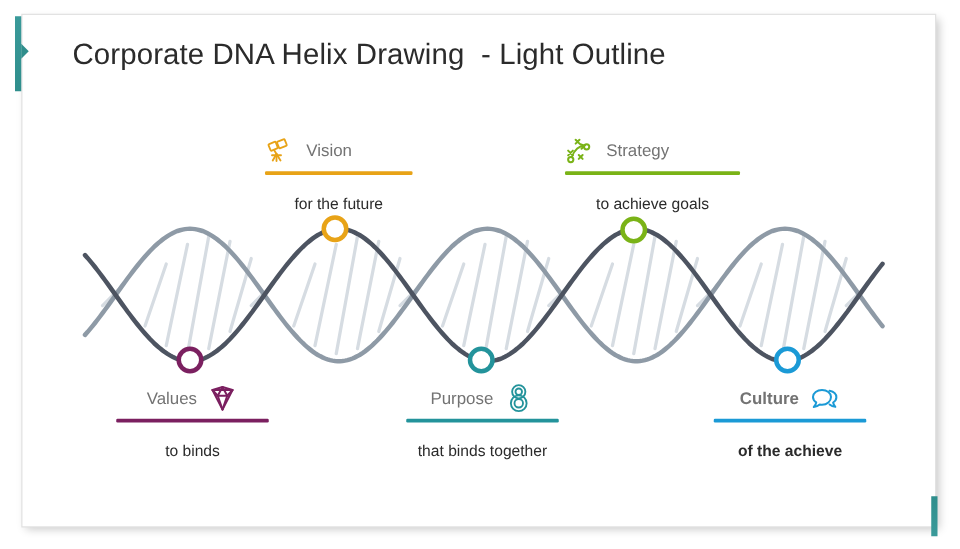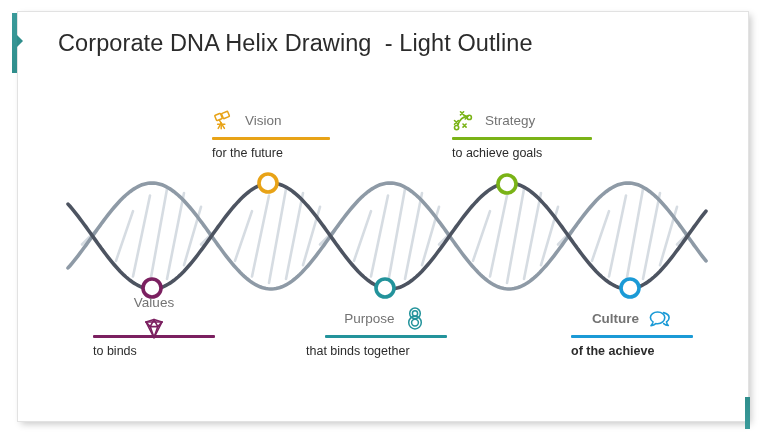--- a/index.html
+++ b/index.html
@@ -98,21 +98,22 @@
   }
   .label-rule {
     height: 2.5px;
     border-radius: 1px;
     margin-top: 5px;
   }
   .label-sub {
     font-size: 12.5px;
     color: #2b2b2b;
     white-space: nowrap;
-    margin-top: 6px;
+    margin-top: 16px;
+    text-align: center;
   }
   .icon-box {
     width: 26px; height: 26px;
     display: inline-flex;
     align-items: center;
     justify-content: center;
     flex: 0 0 auto;
   }
   .icon-box svg { display: block; overflow: visible; }
 </style>
@@ -215,21 +216,21 @@
           <path d="M12.3 6.4 L15.6 7.5 L13.2 10.0"></path>
         </svg>
       </span>
       <span class="label-title">Strategy</span>
     </div>
     <div class="label-rule" style="background:#7ab317; width:140px;"></div>
     <div class="label-sub" style="width:140px;">to achieve goals</div>
   </div>
 
   <div class="label-block" style="left:93px; top:308px; width:122px;">
-    <div class="label-row" style="justify-content:center;flex-direction:column;">
+    <div class="label-row" style="justify-content:center;">
       <span class="label-title">Values</span>
       <span class="icon-box">
         <svg width="24" height="22" viewBox="0 0 24 22" fill="none" stroke="#7b2060" stroke-width="1.6" stroke-linejoin="round" stroke-linecap="round">
           <path d="M4.0 4.0 L12 1.6 L20 4.0 L12 19.6 Z"></path>
           <path d="M4.0 4.0 L20 4.0"></path>
           <path d="M4.0 4.0 L8.2 8.6 L12 19.6"></path>
           <path d="M20 4.0 L15.8 8.6 L12 19.6"></path>
           <path d="M8.2 8.6 L15.8 8.6"></path>
           <path d="M12 1.6 L8.2 8.6 M12 1.6 L15.8 8.6"></path>
         </svg>

